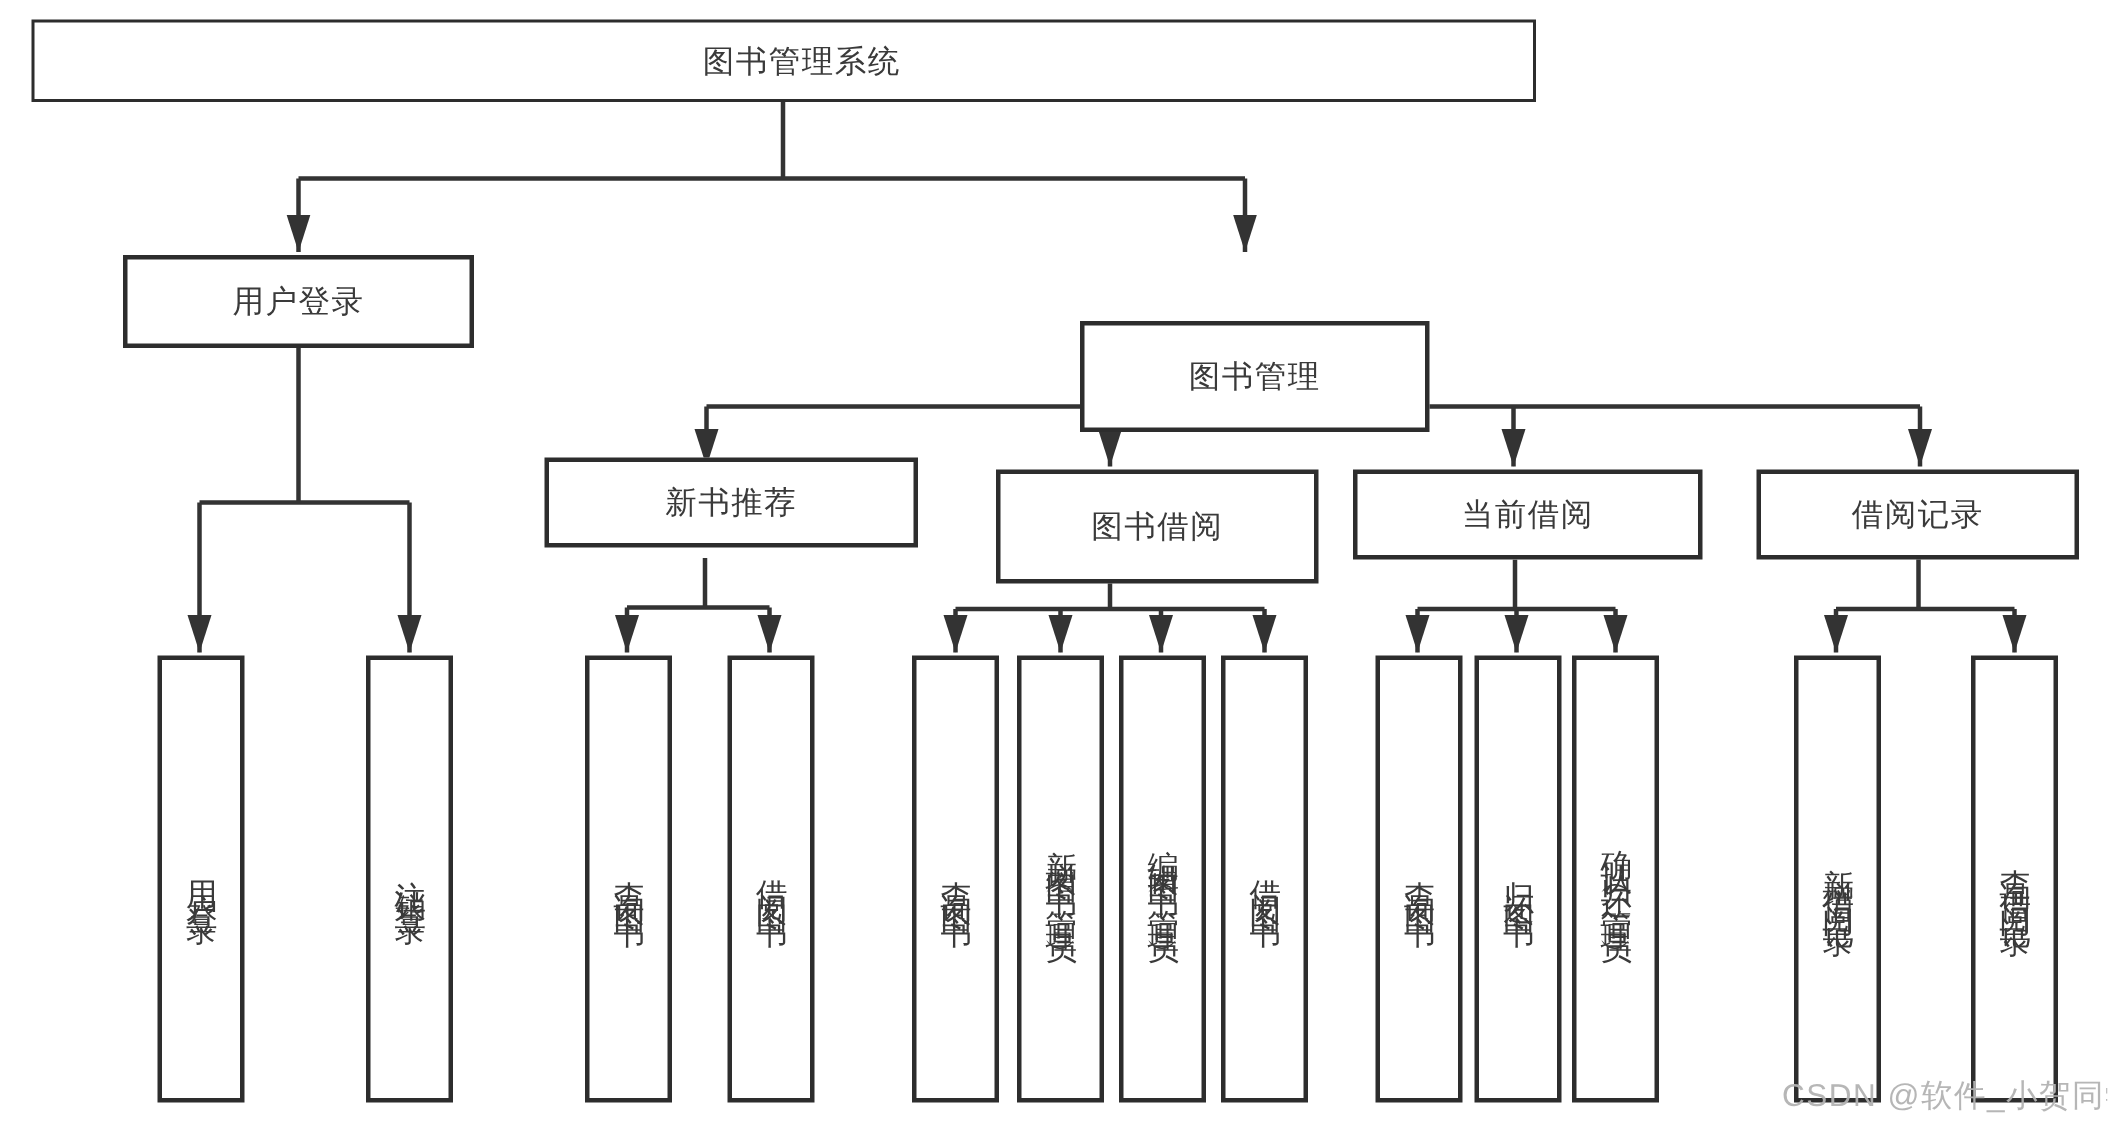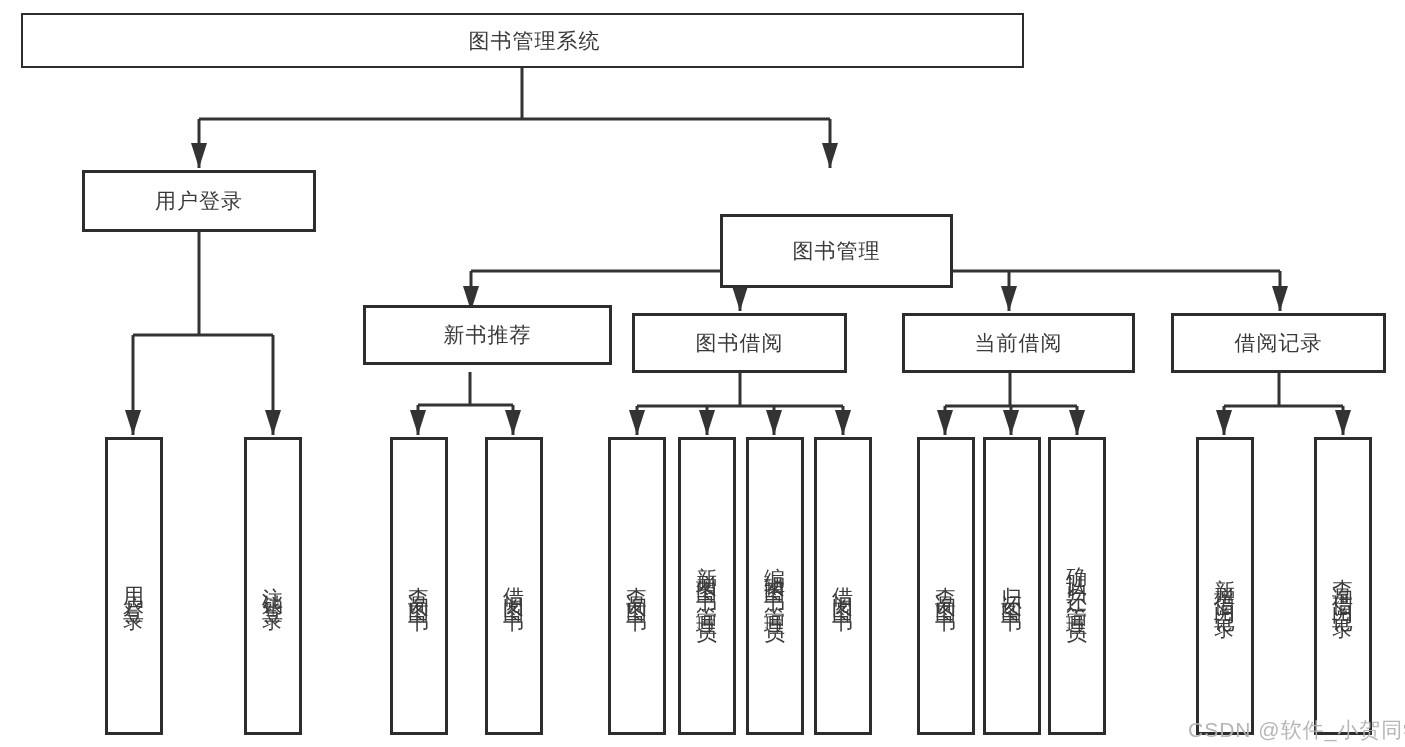--- a/index.html
+++ b/index.html
@@ -79,21 +79,21 @@
   <div class="box" style="left:82px;top:170px;width:234px;height:62px;">
     <span class="hlabel">用户登录</span>
   </div>
   <div class="box" style="left:720px;top:170px;width:233px;height:74px;margin-top:44px;">
     <span class="hlabel">图书管理</span>
   </div>
 
   <div class="box" style="left:363px;top:305px;width:249px;height:60px;">
     <span class="hlabel">新书推荐</span>
   </div>
-  <div class="box" style="left:632px;top:313px;width:215px;height:60px;">
+  <div class="box" style="left:664px;top:313px;width:215px;height:76px;">
     <span class="hlabel">图书借阅</span>
   </div>
   <div class="box" style="left:902px;top:313px;width:233px;height:60px;">
     <span class="hlabel">当前借阅</span>
   </div>
   <div class="box" style="left:1171px;top:313px;width:215px;height:60px;">
     <span class="hlabel">借阅记录</span>
   </div>
 
   <div class="box vbox" style="left:105px;top:437px;width:58px;height:298px;">用户登录</div>

